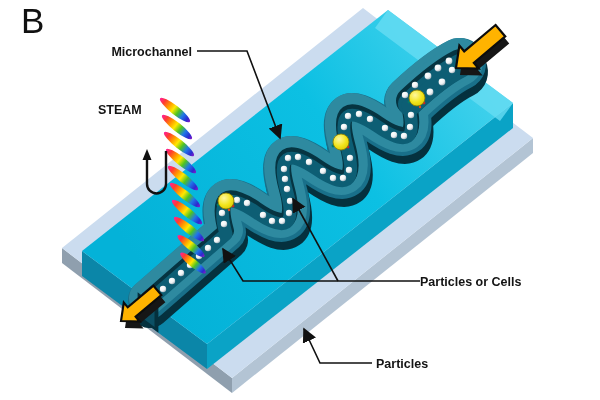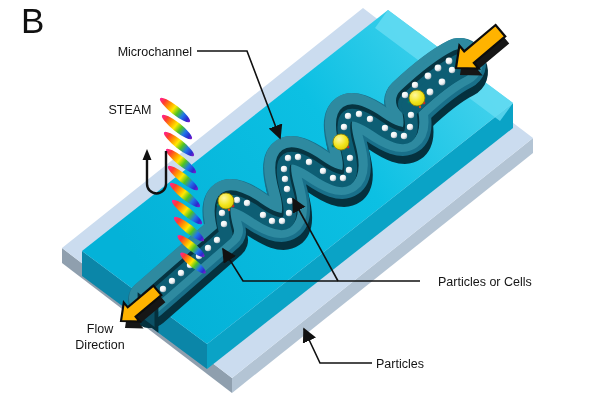--- a/index.html
+++ b/index.html
@@ -2,24 +2,24 @@
 <html><head>
 <meta charset="utf-8">
 <style>
   html,body{margin:0;padding:0;background:#fff;}
   .stage{
     position:relative;width:600px;height:400px;background:#ffffff;
     font-family:"Liberation Sans",sans-serif;overflow:hidden;
   }
   .stage svg{position:absolute;left:0;top:0;}
   .lbl{
-    position:absolute;font-weight:normal;font-size:12.5px;color:#141414;
+    position:absolute;font-weight:bold;font-size:12.5px;color:#141414;
     line-height:16px;white-space:nowrap;
   }
-  .lbl.center{text-align:center;}
+  .lbl.center{text-align:left;}
   .panel-letter{
     position:absolute;left:21px;top:1px;font-size:35px;font-weight:400;color:#111;
   }
 </style>
 </head>
 <body>
 
 <div class="stage">
 
 <svg width="600" height="400" viewBox="0 0 600 400">
@@ -211,22 +211,18 @@
 </svg>
 
 <div class="panel-letter">B</div>
 
 <div class="lbl" style="left:90px;top:44px;width:102px;text-align:right;">Microchannel</div>
 
 <div class="lbl center" style="left:98px;top:102px;width:64px;">
   <div>STEAM</div>
 </div>
 
-<div class="lbl center" style="left:58px;top:321px;width:84px;">
-  <div>Flow</div>
-  <div>Direction</div>
+
+<div class="lbl" style="left:408px;top:274px;padding-left:12px;">Particles or Cells</div>
+
+<div class="lbl" style="left:376px;top:356px;">Particles</div>
+
 </div>
 
-<div class="lbl" style="left:426px;top:274px;padding-left:12px;">Particles or Cells</div>
-
-<div class="lbl" style="left:376px;top:356px;">Particles</div>
-
-</div>
-
 </body></html>

